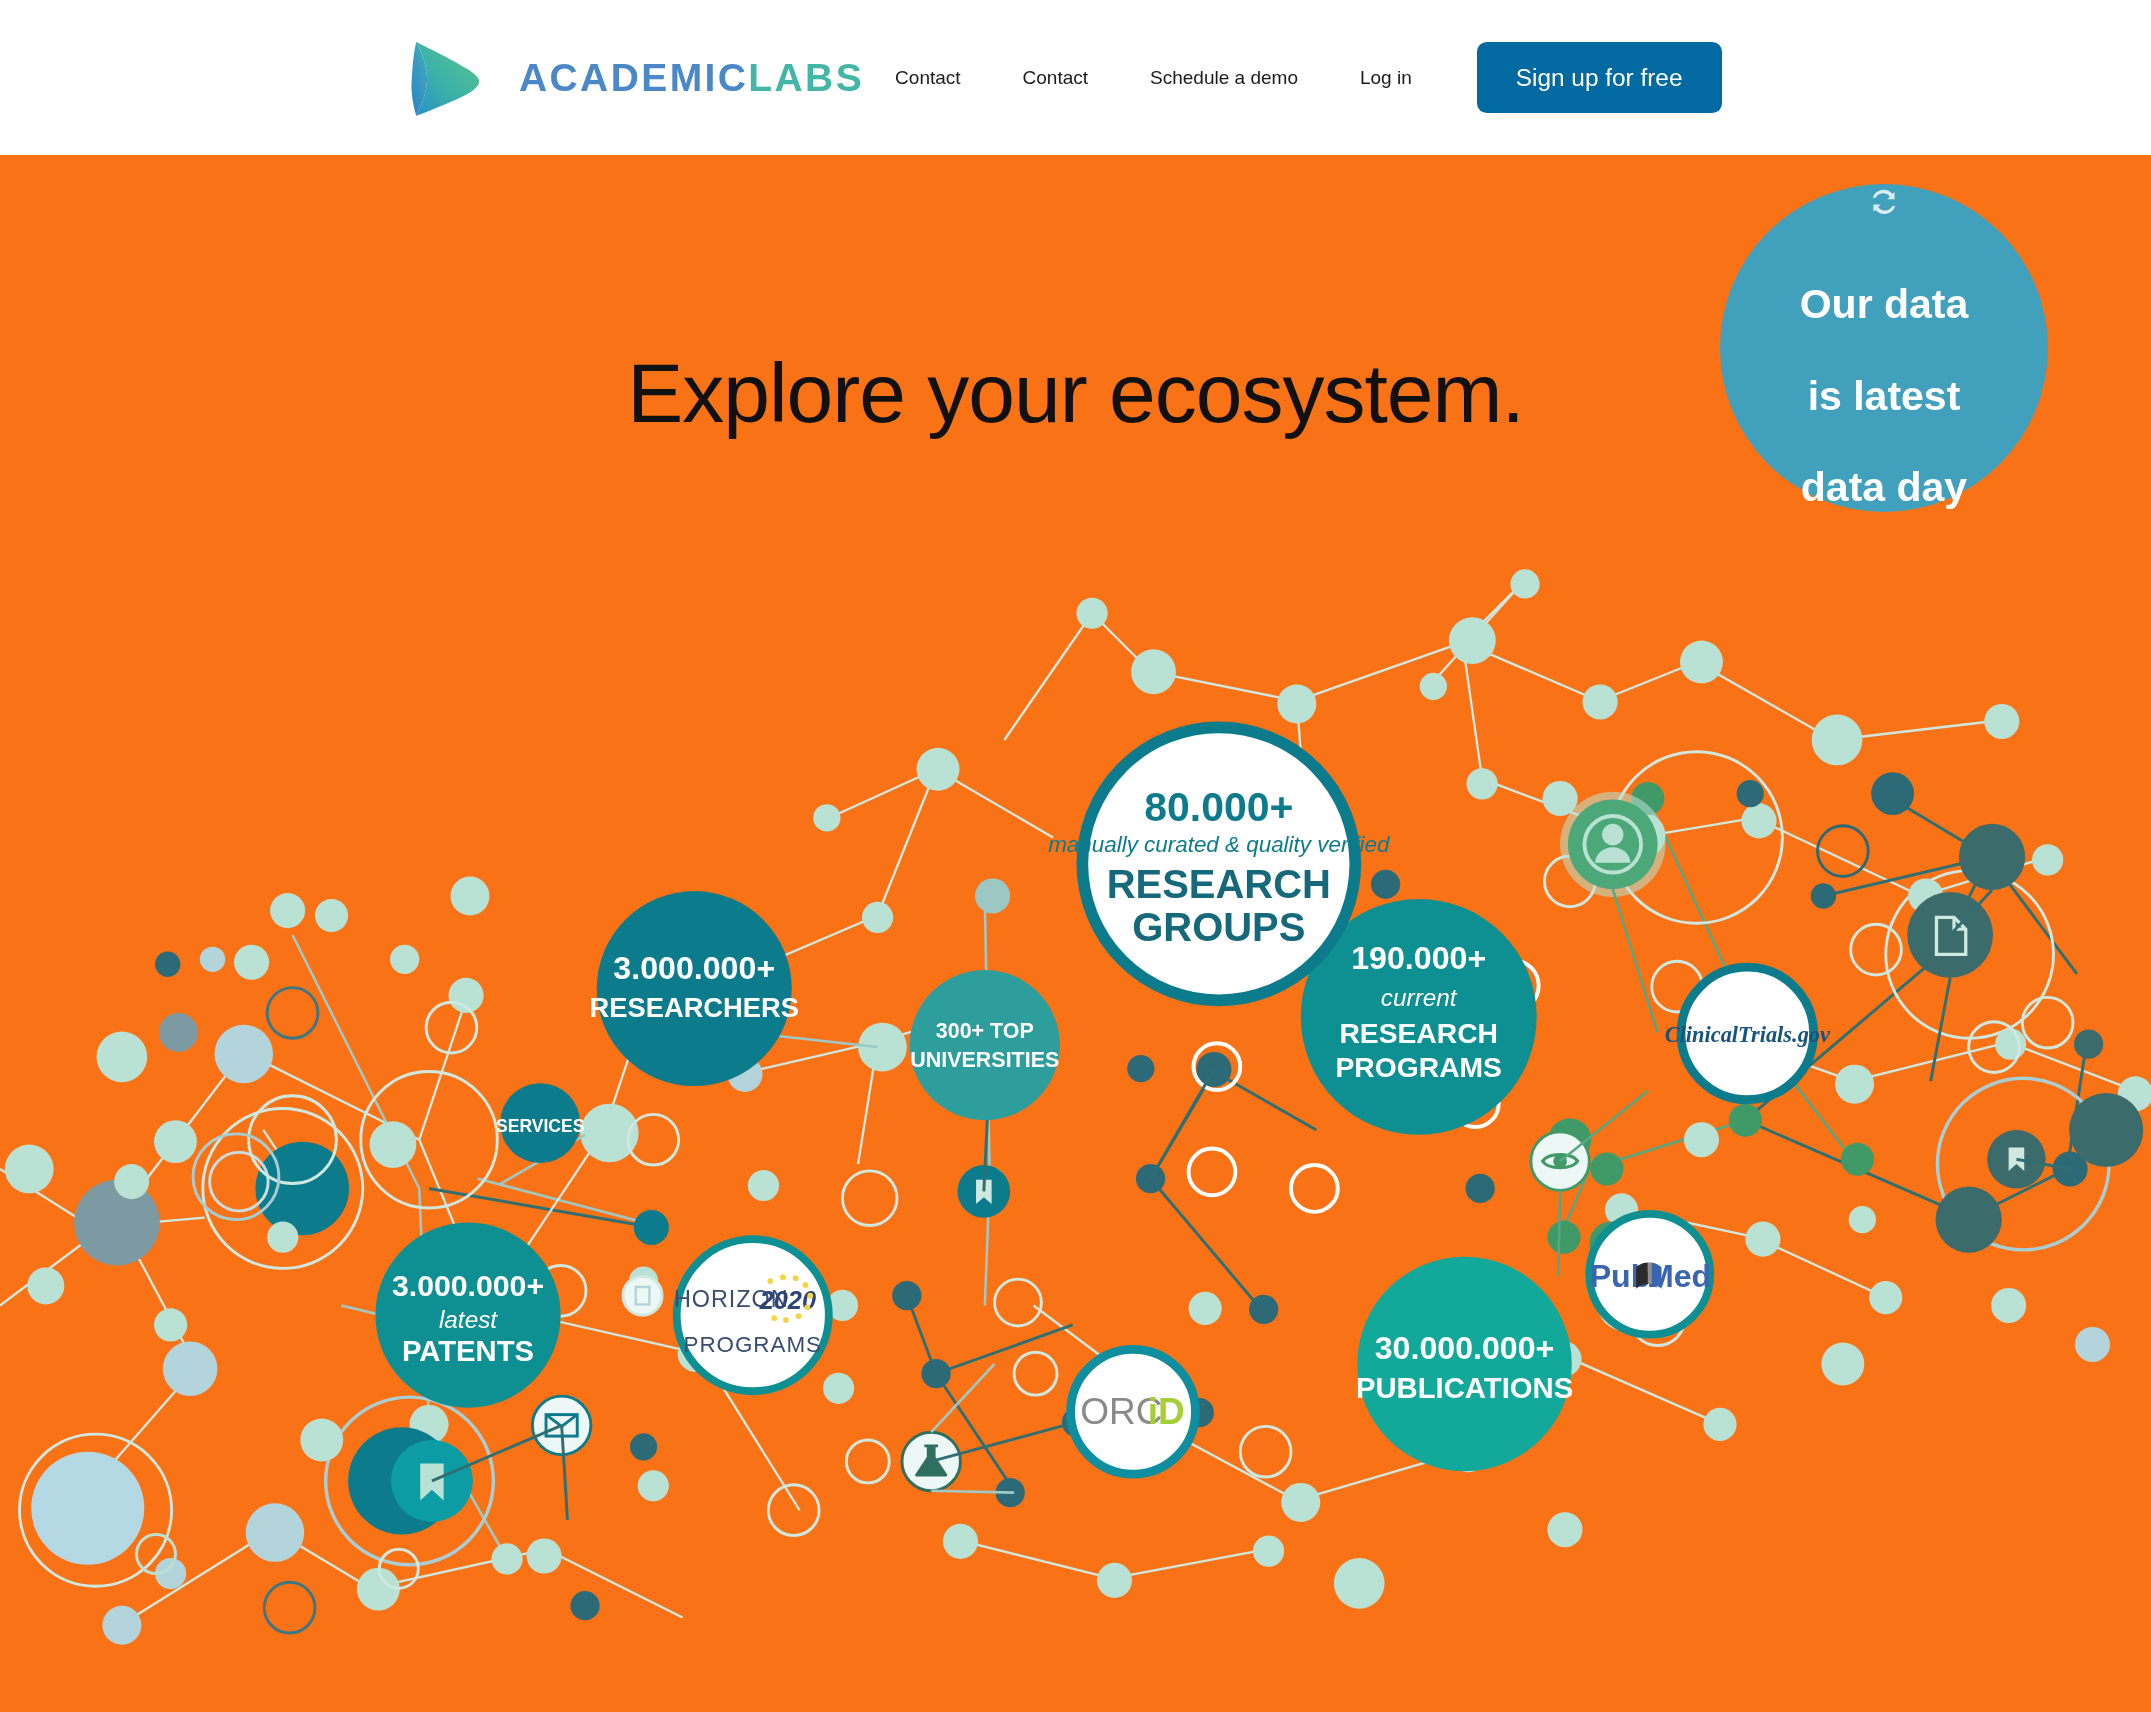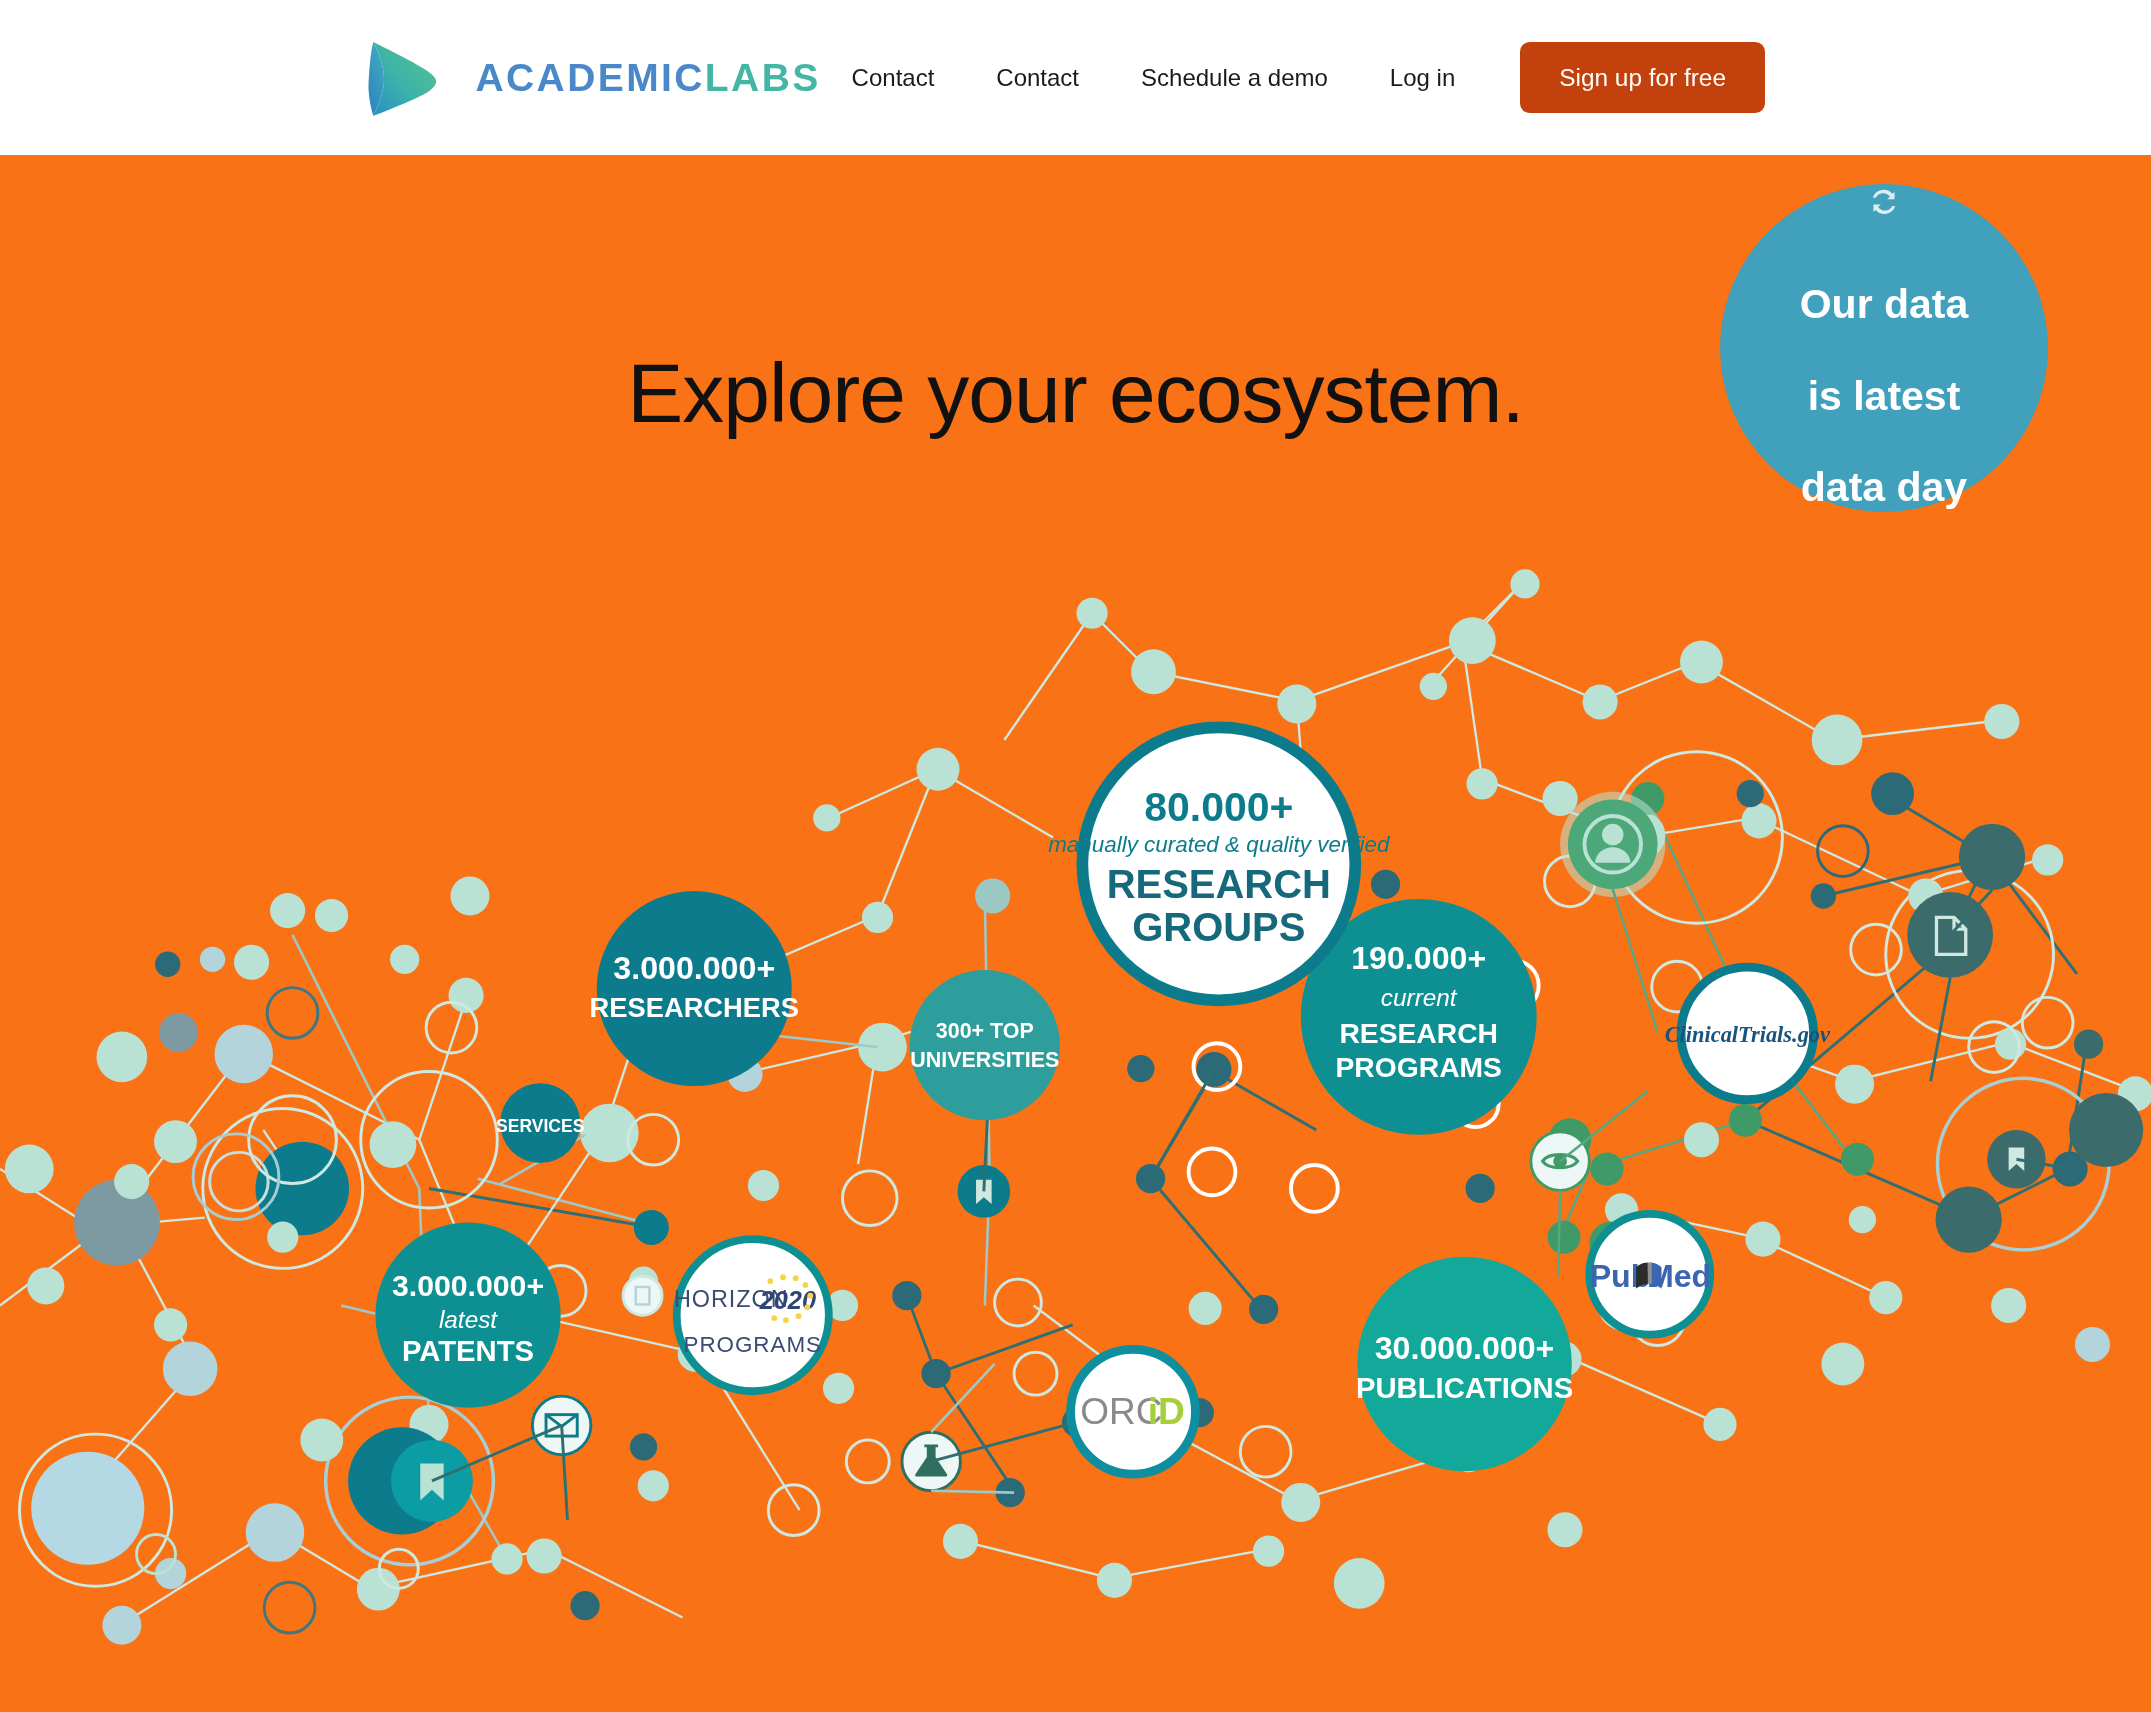--- a/index.html
+++ b/index.html
@@ -20,30 +20,30 @@
     position: relative;
     z-index: 50;
   }
   .brand { display: flex; align-items: center; gap: 19.5px; }
   .brand-mark { width: 90px; height: 90px; flex: 0 0 auto; }
   .brand-text { font-size: 39px; font-weight: bold; letter-spacing: 2.4px; }
   .brand-text .b1 { color: #4a88c7; }
   .brand-text .b2 { color: #44b6a5; }
   .nav { display: flex; align-items: center; gap: 0; }
   .nav-link {
-    font-size: 24px;
+    font-size: 19px;
     color: #1b1b1b;
     text-decoration: none;
     padding: 0 31px;
     white-space: nowrap;
     cursor: pointer;
   }
   .signup-btn {
     margin-left: 34px;
-    background: #c2410c;
+    background: #0369a1;
     color: #ffffff;
     font-size: 24.4px;
     border: none;
     border-radius: 9.8px;
     padding: 21.5px 39px;
     cursor: pointer;
     font-family: "Liberation Sans", sans-serif;
     white-space: nowrap;
   }
   

